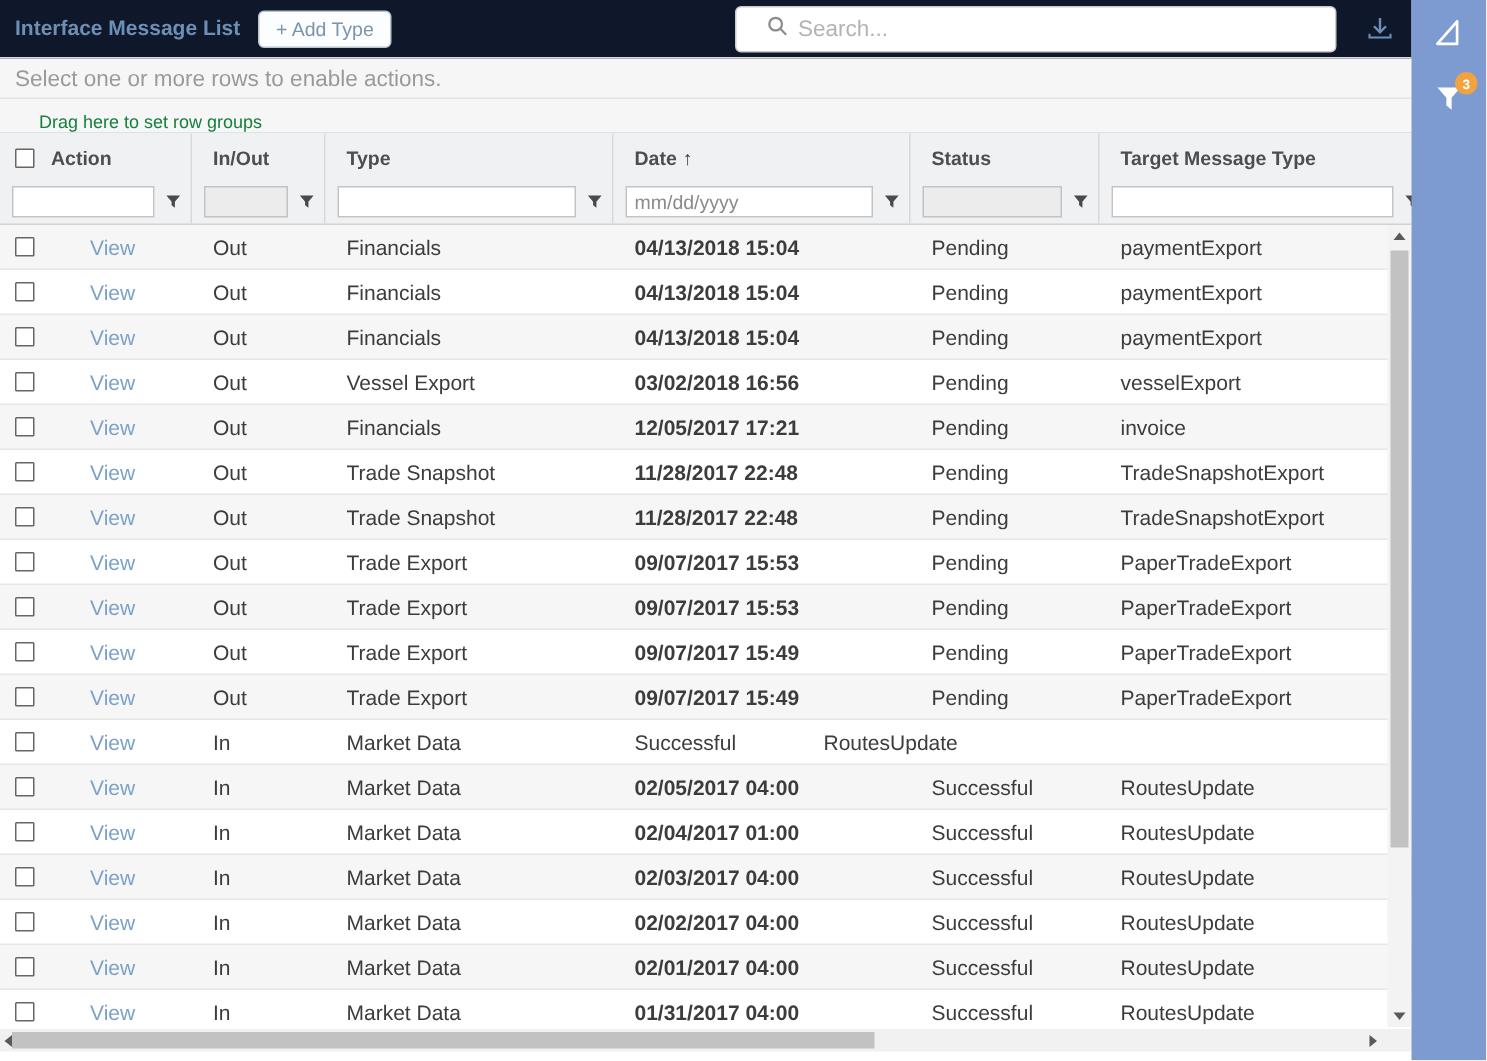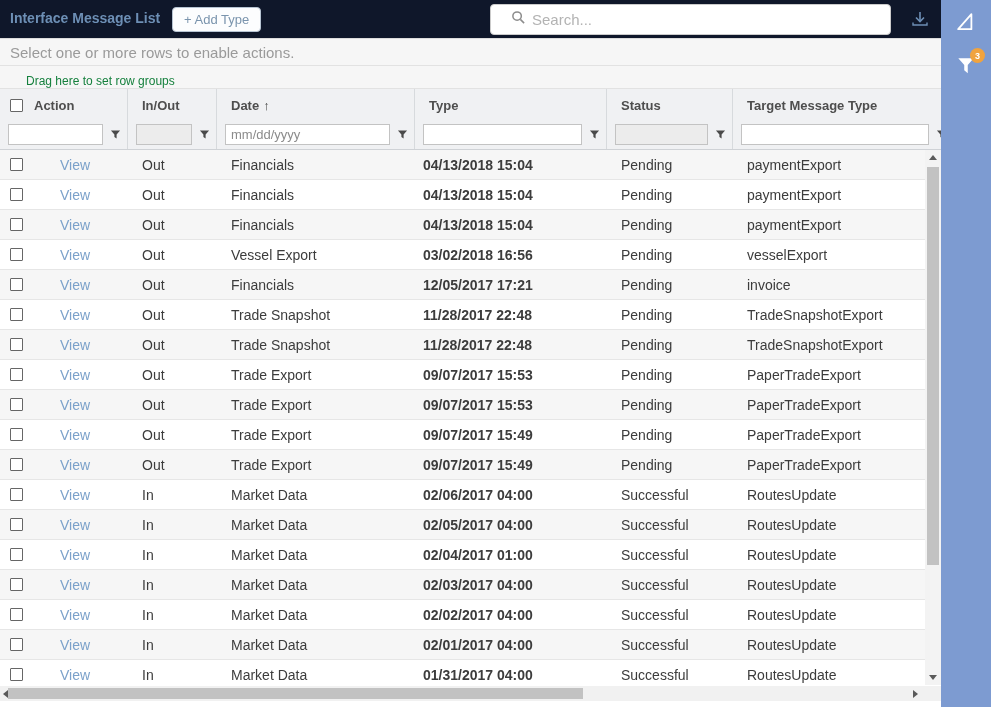--- a/index.html
+++ b/index.html
@@ -142,47 +142,47 @@
           </div>
         <div class="gh-filter">
           <input class="f-input gray" placeholder="" style="">
           <span class="funnel">
             <svg width="11" height="11" viewBox="0 0 12 12">
                 <path d="M1 1.5h10L7.2 6v4.4L4.8 8.6V6z" fill="#4a4a4a"></path>
               </svg>
           </span>
         </div>
       </div>
+      <div class="gh-col w-type">
+        <div class="gh-label">
+            <span>Type</span>
+          </div>
+        <div class="gh-filter">
+          <input class="f-input" placeholder="" style="">
+          <span class="funnel">
+            <svg width="11" height="11" viewBox="0 0 12 12">
+                <path d="M1 1.5h10L7.2 6v4.4L4.8 8.6V6z" fill="#4a4a4a"></path>
+              </svg>
+          </span>
+        </div>
+      </div>
       <div class="gh-col w-date">
         <div class="gh-label">
           <span>Date</span>
           <span class="sort-arrow">↑</span>
         </div>
         <div class="gh-filter">
           <input class="f-input" placeholder="mm/dd/yyyy" style="">
           <span class="funnel">
             <svg width="11" height="11" viewBox="0 0 12 12">
                 <path d="M1 1.5h10L7.2 6v4.4L4.8 8.6V6z" fill="#4a4a4a"></path>
               </svg>
           </span>
         </div>
       </div>
-      <div class="gh-col w-type">
-        <div class="gh-label">
-            <span>Type</span>
-          </div>
-        <div class="gh-filter">
-          <input class="f-input" placeholder="" style="">
-          <span class="funnel">
-            <svg width="11" height="11" viewBox="0 0 12 12">
-                <path d="M1 1.5h10L7.2 6v4.4L4.8 8.6V6z" fill="#4a4a4a"></path>
-              </svg>
-          </span>
-        </div>
-      </div>
       <div class="gh-col w-status">
         <div class="gh-label">
             <span>Status</span>
           </div>
         <div class="gh-filter">
           <input class="f-input gray" placeholder="" style="">
           <span class="funnel">
             <svg width="11" height="11" viewBox="0 0 12 12">
                 <path d="M1 1.5h10L7.2 6v4.4L4.8 8.6V6z" fill="#4a4a4a"></path>
               </svg>
@@ -338,21 +338,20 @@
     <div class="cell c-target">PaperTradeExport</div>
   </div>
 
   <div class="row">
     <div class="cell c-action">
       <span class="cb"></span>
       <a class="view-link">View</a>
     </div>
     <div class="cell c-inout">In</div>
     <div class="cell c-type">Market Data</div>
-    <div class="cell c-date">02/06/2017 04:00</div>
     <div class="cell c-status">Successful</div>
     <div class="cell c-target">RoutesUpdate</div>
   </div>
 
   <div class="row stripe">
     <div class="cell c-action">
       <span class="cb"></span>
       <a class="view-link">View</a>
     </div>
     <div class="cell c-inout">In</div>

